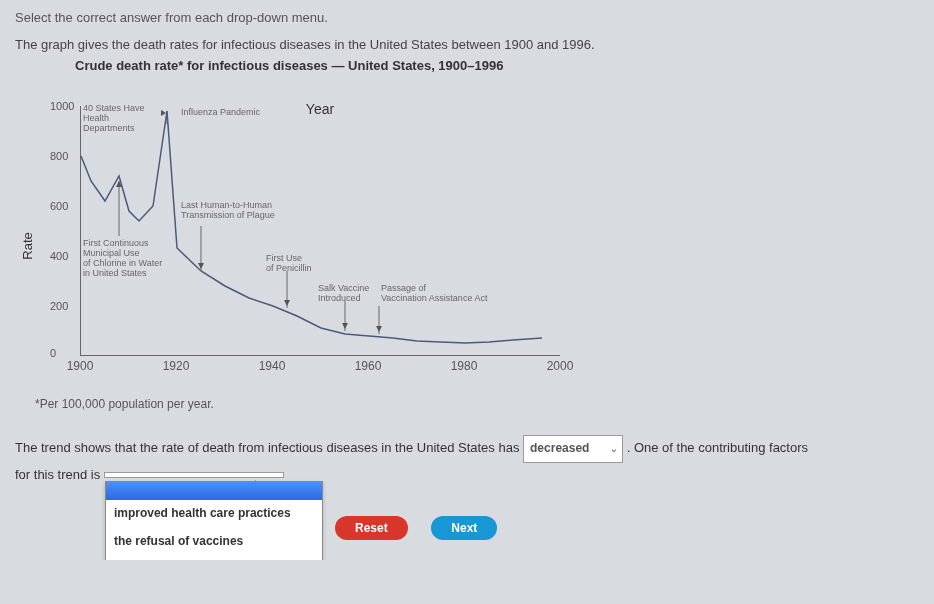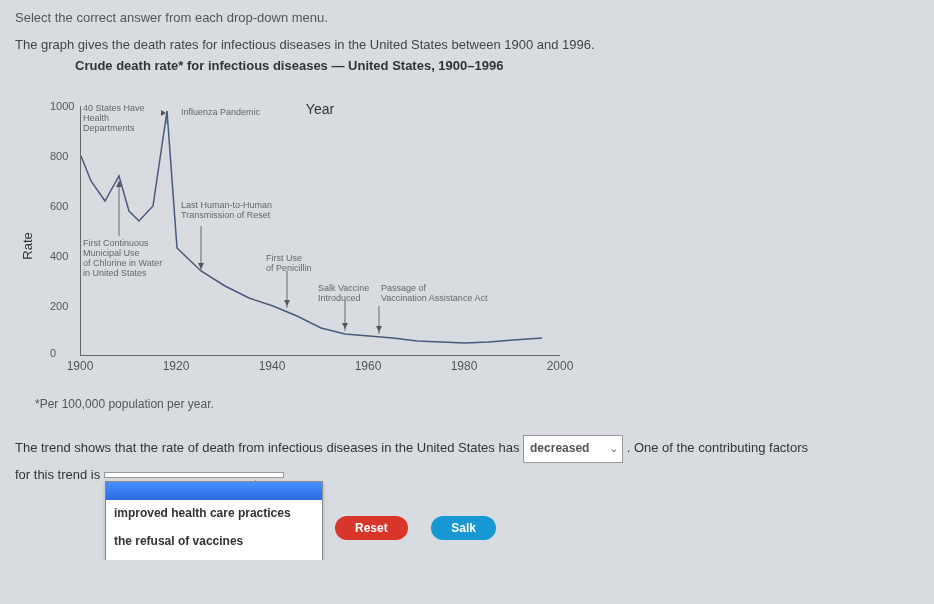--- a/index.html
+++ b/index.html
@@ -67,21 +67,21 @@
       <path d="M 120 163 l -3 -6 l 6 0 z" fill="#555"></path>
       <path d="M 206 200 l -3 -6 l 6 0 z" fill="#555"></path>
       <path d="M 264 223 l -3 -6 l 6 0 z" fill="#555"></path>
       <path d="M 298 226 l -3 -6 l 6 0 z" fill="#555"></path>
     </svg>
     <div class="annot" style="left:2px; top:-2px; white-space:pre">40 States Have
 Health
 Departments</div>
     <div class="annot" style="left:100px; top:2px">Influenza Pandemic</div>
     <div class="annot" style="left:100px; top:95px; white-space:pre">Last Human-to-Human
-Transmission of Reset</div>
+Transmission of Plague</div>
     <div class="annot" style="left:2px; top:133px; white-space:pre">First Continuous
 Municipal Use
 of Chlorine in Water
 in United States</div>
     <div class="annot" style="left:185px; top:148px; white-space:pre">First Use
 of Penicillin</div>
     <div class="annot" style="left:237px; top:178px; white-space:pre">Salk Vaccine
 Introduced</div>
     <div class="annot" style="left:300px; top:178px; white-space:pre">Passage of
 Vaccination Assistance Act</div>
@@ -108,14 +108,14 @@
       <div class="blank-opt"></div>
       <div class="opt">improved health care practices</div>
       <div class="opt">the refusal of vaccines</div>
       <div class="opt">a sharp decrease in population</div>
     </div>
   </span>
 </div>
 
 <div class="buttons">
   <button class="btn reset">Reset</button>
-  <button class="btn next">Salk</button>
+  <button class="btn next">Next</button>
 </div>
 
 </body></html>

